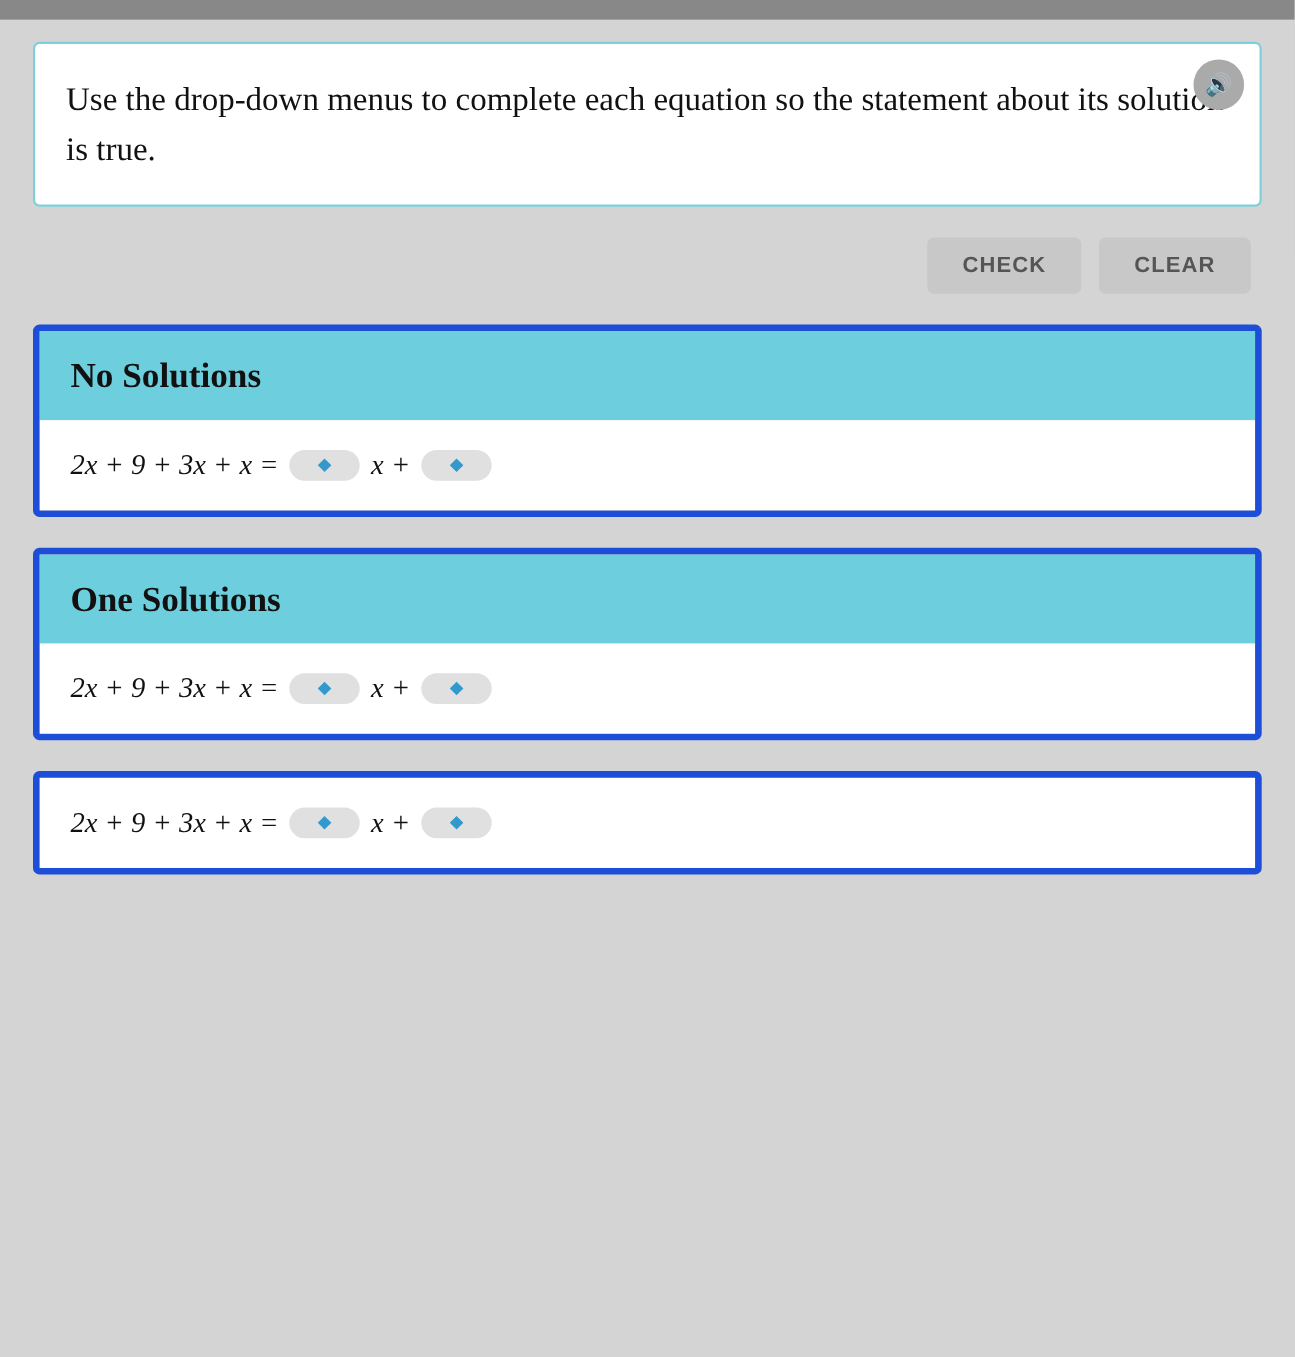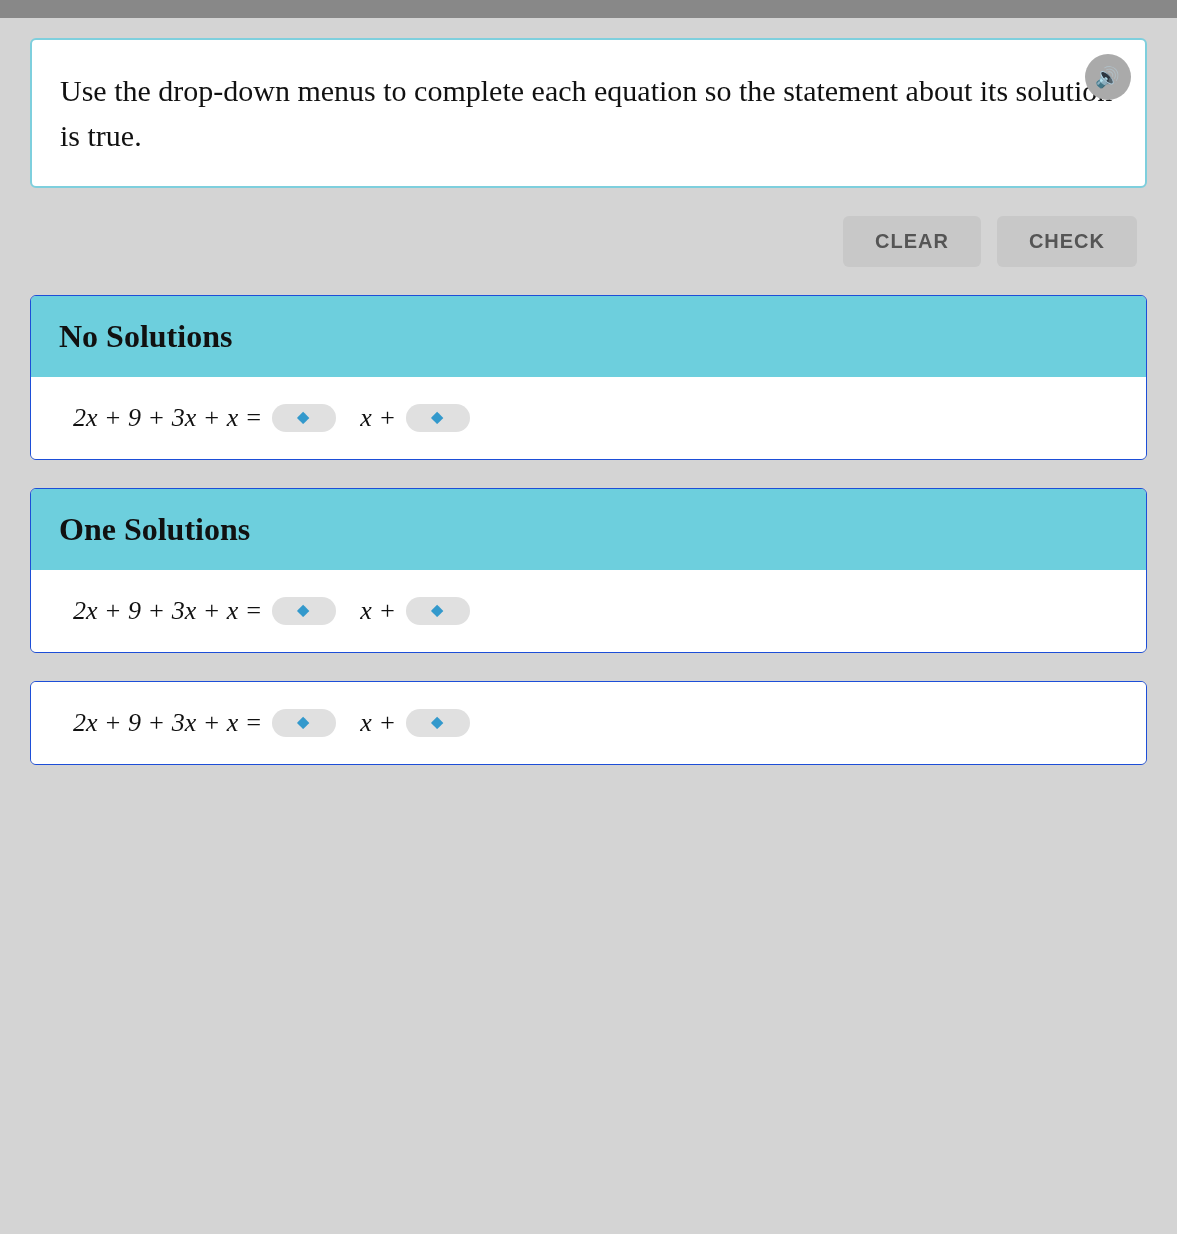--- a/index.html
+++ b/index.html
@@ -79,21 +79,21 @@
       background-color: #c8c8c8;
       color: #555;
       cursor: pointer;
       font-family: Arial, sans-serif;
     }
 
     .section-block {
       margin-bottom: 28px;
       border-radius: 6px;
       overflow: hidden;
-      border: 1px solid #1d4ed8;
+      border: 6px solid #1d4ed8;
     }
 
     .section-header {
       background-color: #6dcfdd;
       padding: 22px 28px;
       font-size: 32px;
       font-weight: bold;
       color: #111;
       font-family: Georgia, serif;
     }
@@ -130,40 +130,39 @@
     .dropdown-arrow {
       color: #3399cc;
       font-size: 20px;
       line-height: 1;
     }
 
     .eq-text {
       font-size: 26px;
       font-style: italic;
       font-family: Georgia, 'Times New Roman', serif;
-      margin-left: 14px;
     }
   </style>
 </head>
 <body>
 
 <div class="top-bar"></div>
 
 <div class="main-container">
 
   <div class="instruction-box">
     <p class="instruction-text">Use the drop-down menus to complete each equation so the statement about its solution is true.</p>
     <button class="audio-button" aria-label="Play audio">
       <span>🔊</span>
     </button>
   </div>
 
   <div class="action-buttons-row">
+    <button class="action-btn">CHECK</button>
     <button class="action-btn">CLEAR</button>
-    <button class="action-btn">CHECK</button>
   </div>
 
   <div class="section-block">
     <div class="section-header">No Solutions</div>
     <div class="section-body">
       <div class="equation-row">
         <span class="eq-text">2<i>x</i> + 9 + 3<i>x</i> + <i>x</i> =</span>
         <button class="dropdown-pill">
           <span class="dropdown-arrow" style="color: rgb(51, 153, 204); transform: rotate(90deg); display: inline-block; font-size: 16px;">◆</span>
         </button>

